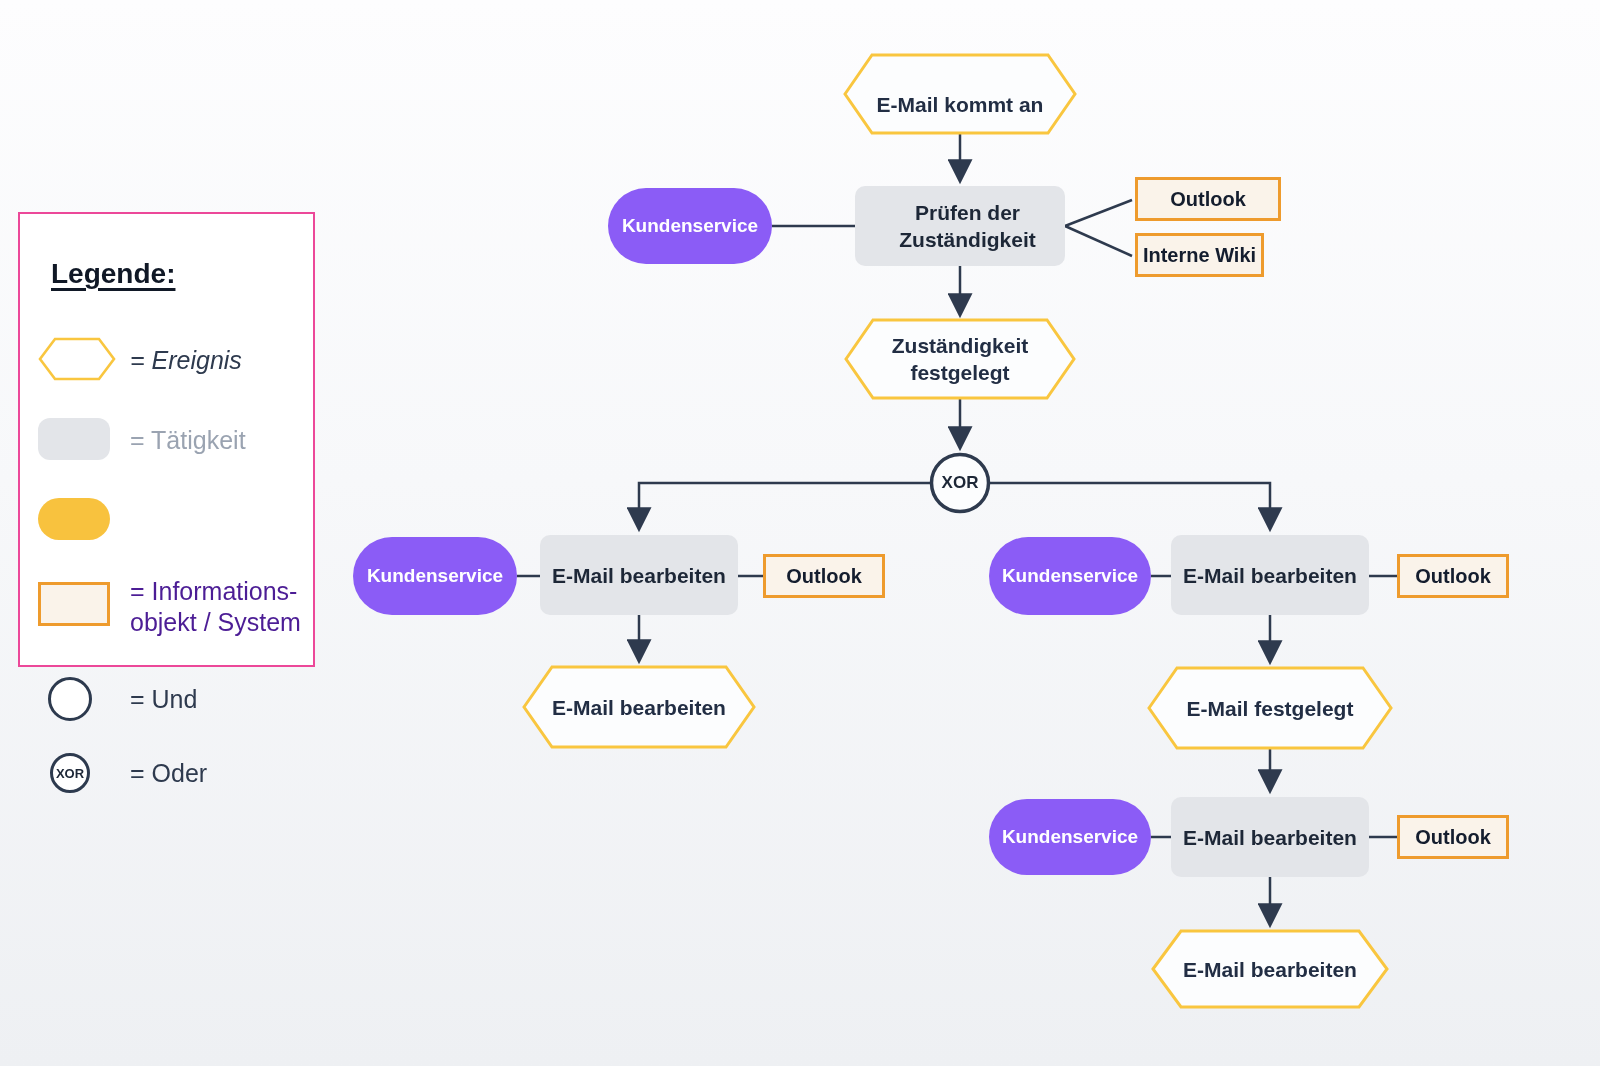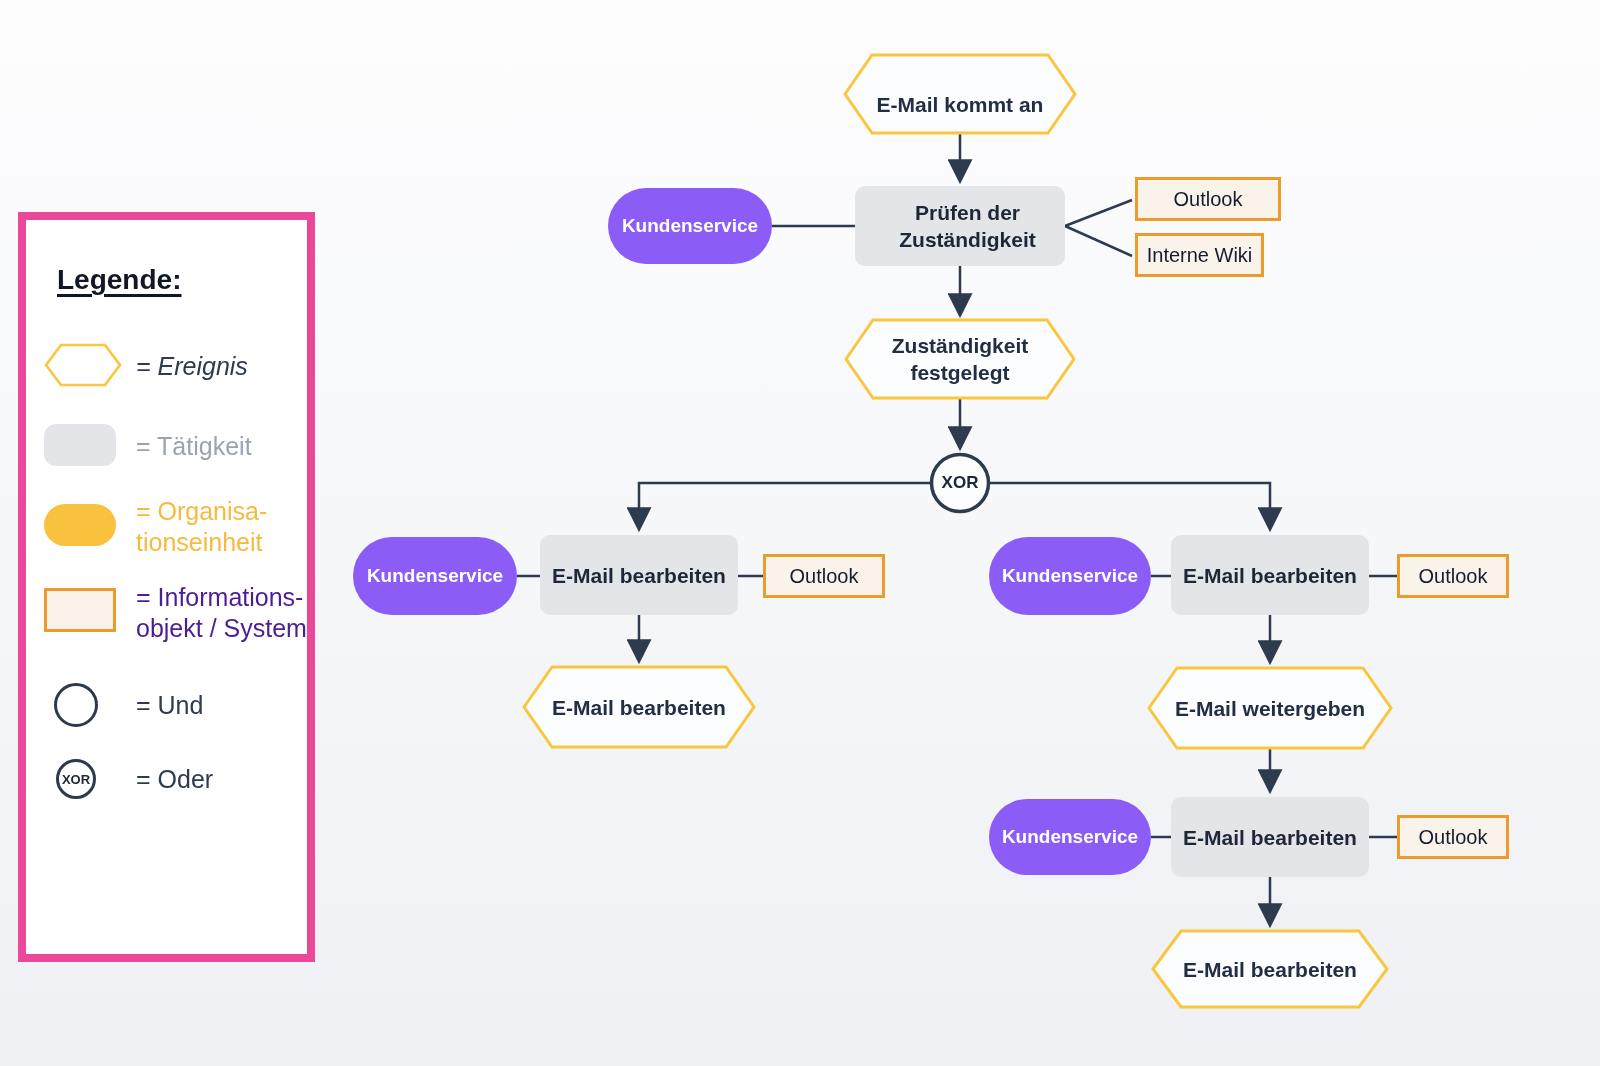--- a/index.html
+++ b/index.html
@@ -12,27 +12,27 @@
   .layer{position:absolute;left:0;top:0;}
 
   
   .node{position:absolute;display:flex;align-items:center;justify-content:center;
         text-align:center;box-sizing:border-box;white-space:pre-line;}
   .task{background:#e3e5e9;border-radius:10px;color:#1d2737;
         font-weight:700;font-size:21px;line-height:27px;}
   .pill{background:#8b5cf6;border-radius:40px;color:#ffffff;
         font-weight:700;font-size:19px;}
   .info{background:#faf3ea;border:3px solid #ee9b2d;color:#141d2e;
-        font-weight:400;font-size:20px;}
+        font-weight:700;font-size:20px;}
   .hexlab{color:#222e44;font-weight:700;font-size:21px;line-height:27px;}
   .xorlab{color:#1d2737;font-weight:700;font-size:17px;}
 
   
-  .legend{position:absolute;left:18px;top:212px;width:297px;height:750px;
-          background:#ffffff;border:8px solid #ec4899;box-sizing:border-box;}
+  .legend{position:absolute;left:18px;top:212px;width:297px;height:455px;
+          background:#ffffff;border:2px solid #ec4899;box-sizing:border-box;}
   .lg-title{position:absolute;left:31px;top:44px;font-size:28px;font-weight:700;
             color:#101826;text-decoration:underline;text-decoration-thickness:2.5px;text-underline-offset:5px;}
   .lg-icon{position:absolute;box-sizing:border-box;}
   .lg-label{position:absolute;left:110px;font-size:25px;line-height:31px;
             color:#2e3a4e;white-space:pre-line;}
   .lg-circle{border:3px solid #2d3a4e;border-radius:50%;background:#fff;
              display:flex;align-items:center;justify-content:center;}
 </style>
 </head>
 <body>
@@ -92,41 +92,39 @@
   <div class="node xorlab" style="left:930px;top:463px;width:60px;height:40px;">XOR</div>
 
   <div class="node pill" style="left:353px;top:537px;width:164px;height:78px;">Kundenservice</div>
   <div class="node task" style="left:540px;top:535px;width:198px;height:80px;">E-Mail bearbeiten</div>
   <div class="node info" style="left:763px;top:554px;width:122px;height:44px;">Outlook</div>
   <div class="node hexlab" style="left:524px;top:667px;width:230px;height:80px;">E-Mail bearbeiten</div>
 
   <div class="node pill" style="left:989px;top:537px;width:162px;height:78px;">Kundenservice</div>
   <div class="node task" style="left:1171px;top:535px;width:198px;height:80px;">E-Mail bearbeiten</div>
   <div class="node info" style="left:1397px;top:554px;width:112px;height:44px;">Outlook</div>
-  <div class="node hexlab" style="left:1149px;top:668px;width:242px;height:80px;">E-Mail weitergeben</div>
+  <div class="node hexlab" style="left:1149px;top:668px;width:242px;height:80px;">E-Mail festgelegt</div>
 
   <div class="node pill" style="left:989px;top:799px;width:162px;height:76px;">Kundenservice</div>
   <div class="node task" style="left:1171px;top:797px;width:198px;height:80px;">E-Mail bearbeiten</div>
   <div class="node info" style="left:1397px;top:815px;width:112px;height:44px;">Outlook</div>
   <div class="node hexlab" style="left:1153px;top:931px;width:234px;height:76px;">E-Mail bearbeiten</div>
 
   <div class="legend">
     <div class="lg-title">Legende:</div>
 
     <svg class="lg-icon" style="left:18px;top:122px;" width="78" height="46">
       <polygon points="2,23 17,3 61,3 76,23 61,43 17,43" fill="#ffffff" stroke="#f9c63f" stroke-width="2.6"></polygon>
     </svg>
     <div class="lg-label" style="top:131px;font-style:italic;">= Ereignis</div>
 
     <div class="lg-icon" style="left:18px;top:204px;width:72px;height:42px;background:#e3e5e9;border-radius:12px;"></div>
     <div class="lg-label" style="top:211px;color:#9aa3b1;">= Tätigkeit</div>
 
     <div class="lg-icon" style="left:18px;top:284px;width:72px;height:42px;background:#f8c23e;border-radius:22px;"></div>
-    <div class="lg-label" style="top:276px;color:#f6ba3e;">= Organisa-
-tionseinheit</div>
 
     <div class="lg-icon" style="left:18px;top:368px;width:72px;height:44px;background:#faf3ea;border:3px solid #ee9b2d;"></div>
     <div class="lg-label" style="top:362px;color:#4c1d95;">= Informations-
 objekt / System</div>
 
     <div class="lg-icon lg-circle" style="left:28px;top:463px;width:44px;height:44px;"></div>
     <div class="lg-label" style="top:470px;">= Und</div>
 
     <div class="lg-icon lg-circle" style="left:30px;top:539px;width:40px;height:40px;font-size:13px;font-weight:700;color:#1d2737;">
       <span>XOR</span>

